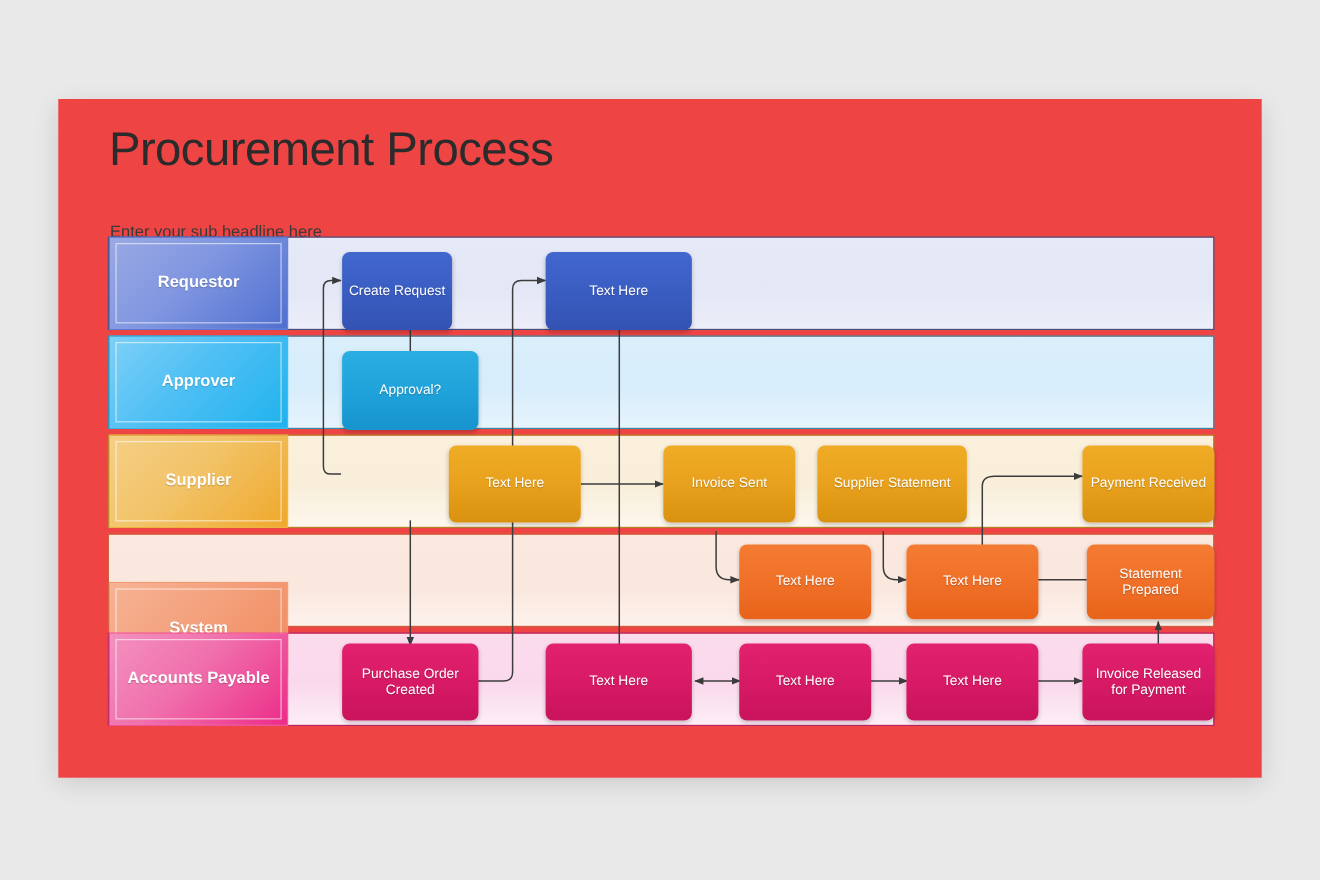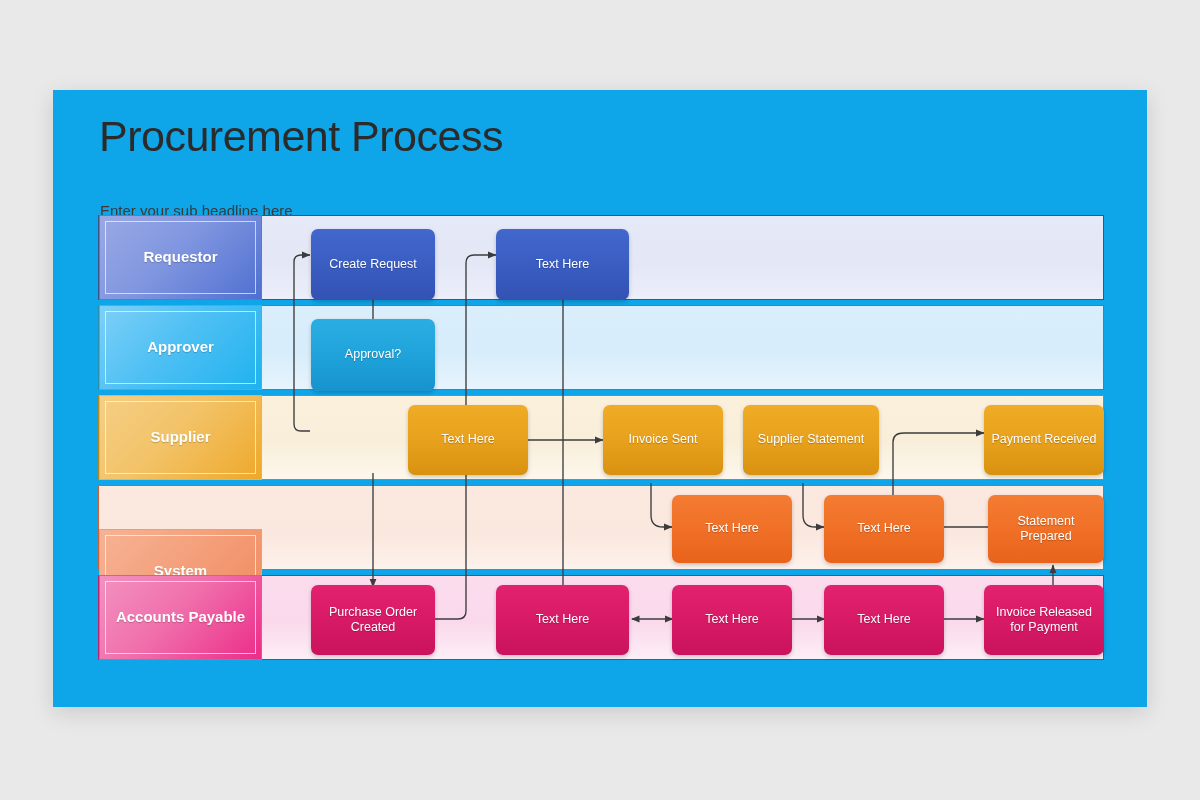--- a/index.html
+++ b/index.html
@@ -6,21 +6,21 @@
   body{
     width:1200px;height:800px;
     background:#e9e9e9;
     font-family:"Liberation Sans",sans-serif;
     overflow:hidden;
   }
   #slide{
     position:absolute;
     left:53px;top:90px;
     width:1094px;height:617px;
-    background:#0ea5e9;
+    background:#ef4444;
     box-shadow:0 6px 22px rgba(0,0,0,0.13);
   }
   #page-title{
     position:absolute;left:46px;top:22px;
     font-size:43px;font-weight:400;color:#2b2b2b;
     letter-spacing:-0.5px;white-space:nowrap;
   }
   #page-subtitle{
     position:absolute;left:47px;top:83px;
     font-size:15px;font-weight:400;color:#3a3a3a;
@@ -176,21 +176,21 @@
         <path d="M534,404 L575,404" marker-end="url(#ah)" marker-start="url(#ahs)"></path>
 
         <path d="M686,404 L727,404" marker-end="url(#ah)"></path>
 
         <path d="M845,404 L886,404" marker-end="url(#ah)"></path>
 
         <path d="M955,372 L955,350" marker-end="url(#ah)"></path>
       </g>
     </svg>
 
-    <div class="node n-blue" style="left:213px;top:14px;width:124px;height:71px;">Create Request</div>
+    <div class="node n-blue" style="left:213px;top:14px;width:100px;height:71px;">Create Request</div>
     <div class="node n-blue" style="left:398px;top:14px;width:133px;height:71px;">Text Here</div>
 
     <div class="node n-cyan" style="left:213px;top:104px;width:124px;height:72px;">Approval?</div>
 
     <div class="node n-amber" style="left:310px;top:190px;width:120px;height:70px;">Text Here</div>
     <div class="node n-amber" style="left:505px;top:190px;width:120px;height:70px;">Invoice Sent</div>
     <div class="node n-amber" style="left:645px;top:190px;width:136px;height:70px;">Supplier Statement</div>
     <div class="node n-amber" style="left:886px;top:190px;width:120px;height:70px;">Payment Received</div>
 
     <div class="node n-orange" style="left:574px;top:280px;width:120px;height:68px;">Text Here</div>

